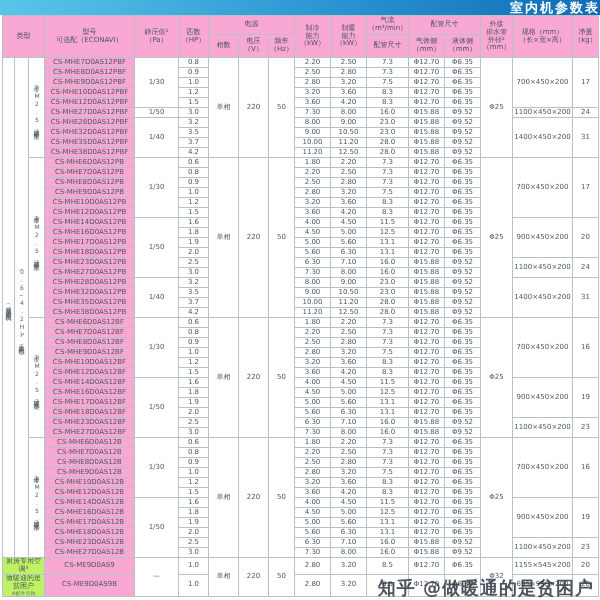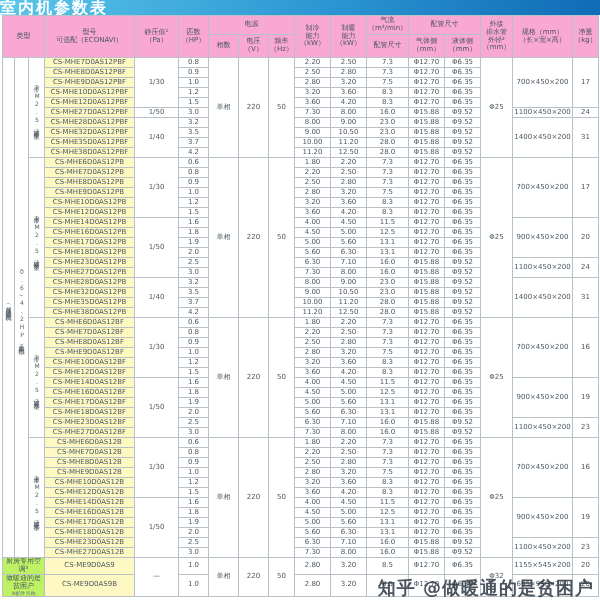--- a/index.html
+++ b/index.html
@@ -1,26 +1,26 @@
 <!DOCTYPE html>
 <html><head>
 <meta charset="utf-8">
 <style>
   html,body{margin:0;padding:0;width:600px;height:600px;overflow:hidden;background:#fff;
     font-family:"DejaVu Sans",sans-serif;}
   .page{position:relative;width:600px;height:600px;}
   .titlebar{position:absolute;left:0;top:0;width:600px;height:15px;
     background:linear-gradient(90deg,#5ac6ea 0%,#2b95d2 55%,#0f6cb5 100%);
-    color:#fff;font-size:16px;font-weight:bold;text-align:left;line-height:15px;letter-spacing:2px;}
+    color:#fff;font-size:13px;font-weight:bold;text-align:right;line-height:15px;letter-spacing:2px;}
   table.tbl{position:absolute;left:2px;top:15px;width:596px;height:582px;
     border-collapse:collapse;table-layout:fixed;}
   .tbl th,.tbl td{border:1px solid #b9c1c8;padding:0;text-align:center;vertical-align:middle;
     font-size:7px;font-weight:normal;color:#4c5761;line-height:1.12;overflow:hidden;white-space:pre-line;}
   .tbl thead th{background:#f9a8d4;color:#49545e;}
-  td.model{background:#fef9c3;font-size:7px;letter-spacing:0;}
+  td.model{background:#f9a8d4;font-size:7px;letter-spacing:0;}
   td.vcell{background:#fff;}
   .vert{writing-mode:vertical-rl;text-orientation:upright;display:inline-block;
     letter-spacing:1px;line-height:1;font-size:6px;color:#5a646e;}
   .speclabel{font-size:6px;color:#4c5761;background:#bef264;}
   .tiny{font-size:5px;color:#6b757e;line-height:1;}
   .watermark{position:absolute;right:6px;bottom:0px;font-size:18px;font-weight:bold;
     color:rgba(43,54,66,0.85);letter-spacing:1px;white-space:nowrap;z-index:5;}
   tbody tr{height:10px;}
   tr.hr1{height:19px;} tr.hr2{height:23px;}
 </style>

